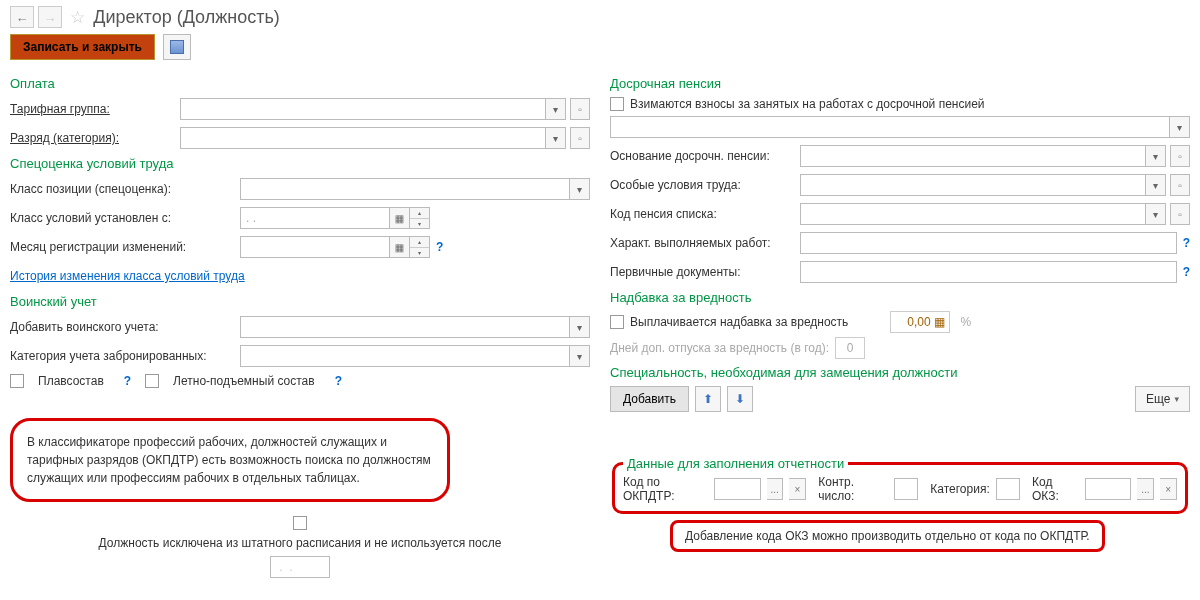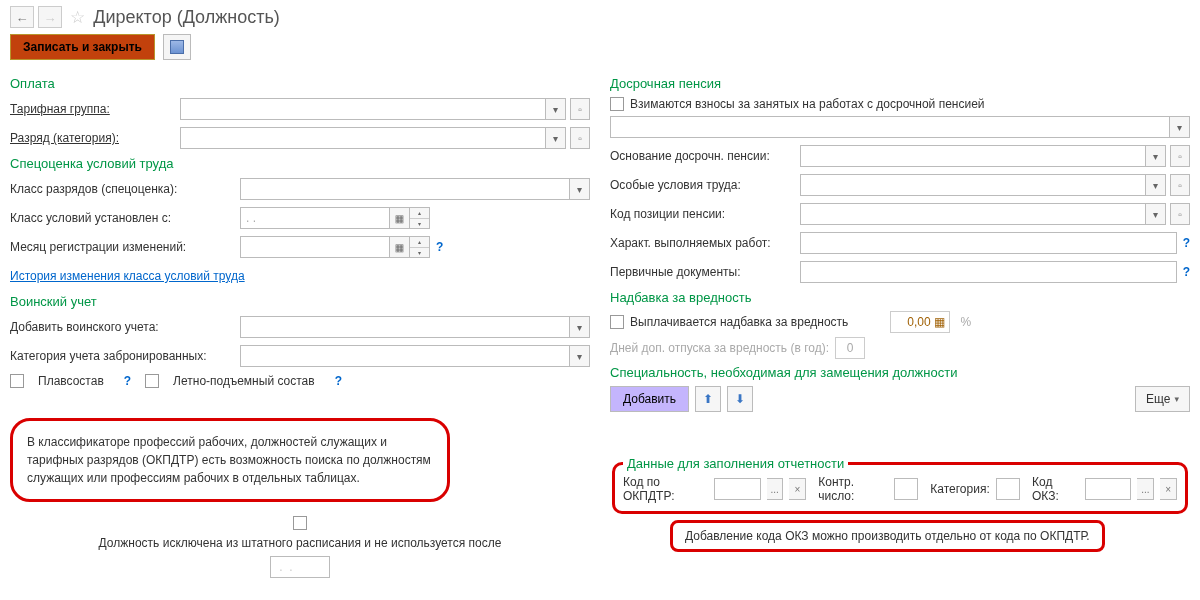--- a/index.html
+++ b/index.html
@@ -24,21 +24,21 @@
   .inp-grow { flex: 1; }
   .btn-sm { width: 20px; height: 22px; border: 1px solid #bbb; border-left: none; background: #f6f6f6; display: flex; align-items: center; justify-content: center; cursor: pointer; font-size: 10px; color: #666; }
   .gap { width: 4px; }
   .help { color: #0066cc; font-weight: bold; margin-left: 6px; cursor: pointer; }
   .link { color: #0066cc; text-decoration: underline; cursor: pointer; }
   .chk-row { display: flex; align-items: center; gap: 6px; margin: 4px 0; }
   .chk { width: 14px; height: 14px; border: 1px solid #999; background: #fff; cursor: pointer; flex-shrink: 0; }
   .chk-line { display: flex; align-items: center; gap: 14px; margin-top: 6px; }
   .callout-red { border: 3px solid #d90000; border-radius: 20px; padding: 12px 14px; width: 440px; margin: 30px 0 14px 0; line-height: 1.5; }
   .exclude-row { display: flex; align-items: center; gap: 6px; margin-top: 6px; flex-direction: column; }
-  .btn-plain { height: 26px; padding: 0 12px; border: 1px solid #bbb; background: #c4b5fd; cursor: pointer; font-size: 12px; }
+  .btn-plain { height: 26px; padding: 0 12px; border: 1px solid #bbb; background: #e5e5e5; cursor: pointer; font-size: 12px; }
   .btn-sq { width: 26px; height: 26px; border: 1px solid #bbb; background: #f6f6f6; display: flex; align-items: center; justify-content: center; cursor: pointer; color: #3a76c4; font-size: 12px; }
   .btn-more { height: 26px; padding: 0 10px; border: 1px solid #bbb; background: #f6f6f6; cursor: pointer; display: flex; align-items: center; gap: 4px; }
   .spec-bar { display: flex; align-items: center; gap: 6px; margin: 4px 0 10px 0; }
   .spacer { flex: 1; }
   .fieldset-red { border: 3px solid #d90000; border-radius: 10px; padding: 4px 8px 8px 8px; }
   .fieldset-red legend { color: #009646; font-size: 13px; padding: 0 4px; }
   .rep-row { display: flex; align-items: center; gap: 6px; flex-wrap: nowrap; }
   .mini-inp { border: 1px solid #bbb; height: 22px; width: 50px; background: #fff; }
   .mini-inp2 { border: 1px solid #bbb; height: 22px; width: 26px; background: #fff; }
   .x-btn { width: 18px; height: 22px; border: 1px solid #bbb; border-left: none; background: #f6f6f6; display: flex; align-items: center; justify-content: center; cursor: pointer; font-size: 10px; color: #777; }
@@ -84,21 +84,21 @@
       <div class="row">
         <span class="lbl">Разряд (категория):</span>
         <div class="inp inp-grow"></div>
         <div class="btn-sm">▾</div>
         <div class="gap"></div>
         <div class="btn-sm" style="border-left:1px solid #bbb">▫</div>
       </div>
 
       <div class="section-title">Спецоценка условий труда</div>
       <div class="row">
-        <span class="lbl-w3">Класс разрядов (спецоценка):</span>
+        <span class="lbl-w3">Класс позиции (спецоценка):</span>
         <div class="inp inp-grow"></div>
         <div class="btn-sm">▾</div>
       </div>
       <div class="row">
         <span class="lbl-w3">Класс условий установлен с:</span>
         <div class="date-inp">  .  .    </div>
         <div class="btn-sm">▦</div>
         <div class="updown-box">
             <span>▴</span>
             <span>▾</span>
@@ -165,21 +165,21 @@
         <div class="btn-sm" style="border-left:1px solid #bbb">▫</div>
       </div>
       <div class="row">
         <span class="lbl-w2">Особые условия труда:</span>
         <div class="inp inp-grow"></div>
         <div class="btn-sm">▾</div>
         <div class="gap"></div>
         <div class="btn-sm" style="border-left:1px solid #bbb">▫</div>
       </div>
       <div class="row">
-        <span class="lbl-w2">Код позиции пенсии:</span>
+        <span class="lbl-w2">Код пенсия списка:</span>
         <div class="inp inp-grow"></div>
         <div class="btn-sm">▾</div>
         <div class="gap"></div>
         <div class="btn-sm" style="border-left:1px solid #bbb">▫</div>
       </div>
       <div class="row">
         <span class="lbl-w2">Характ. выполняемых работ:</span>
         <div class="inp inp-grow"></div>
         <span class="help">?</span>
       </div>

